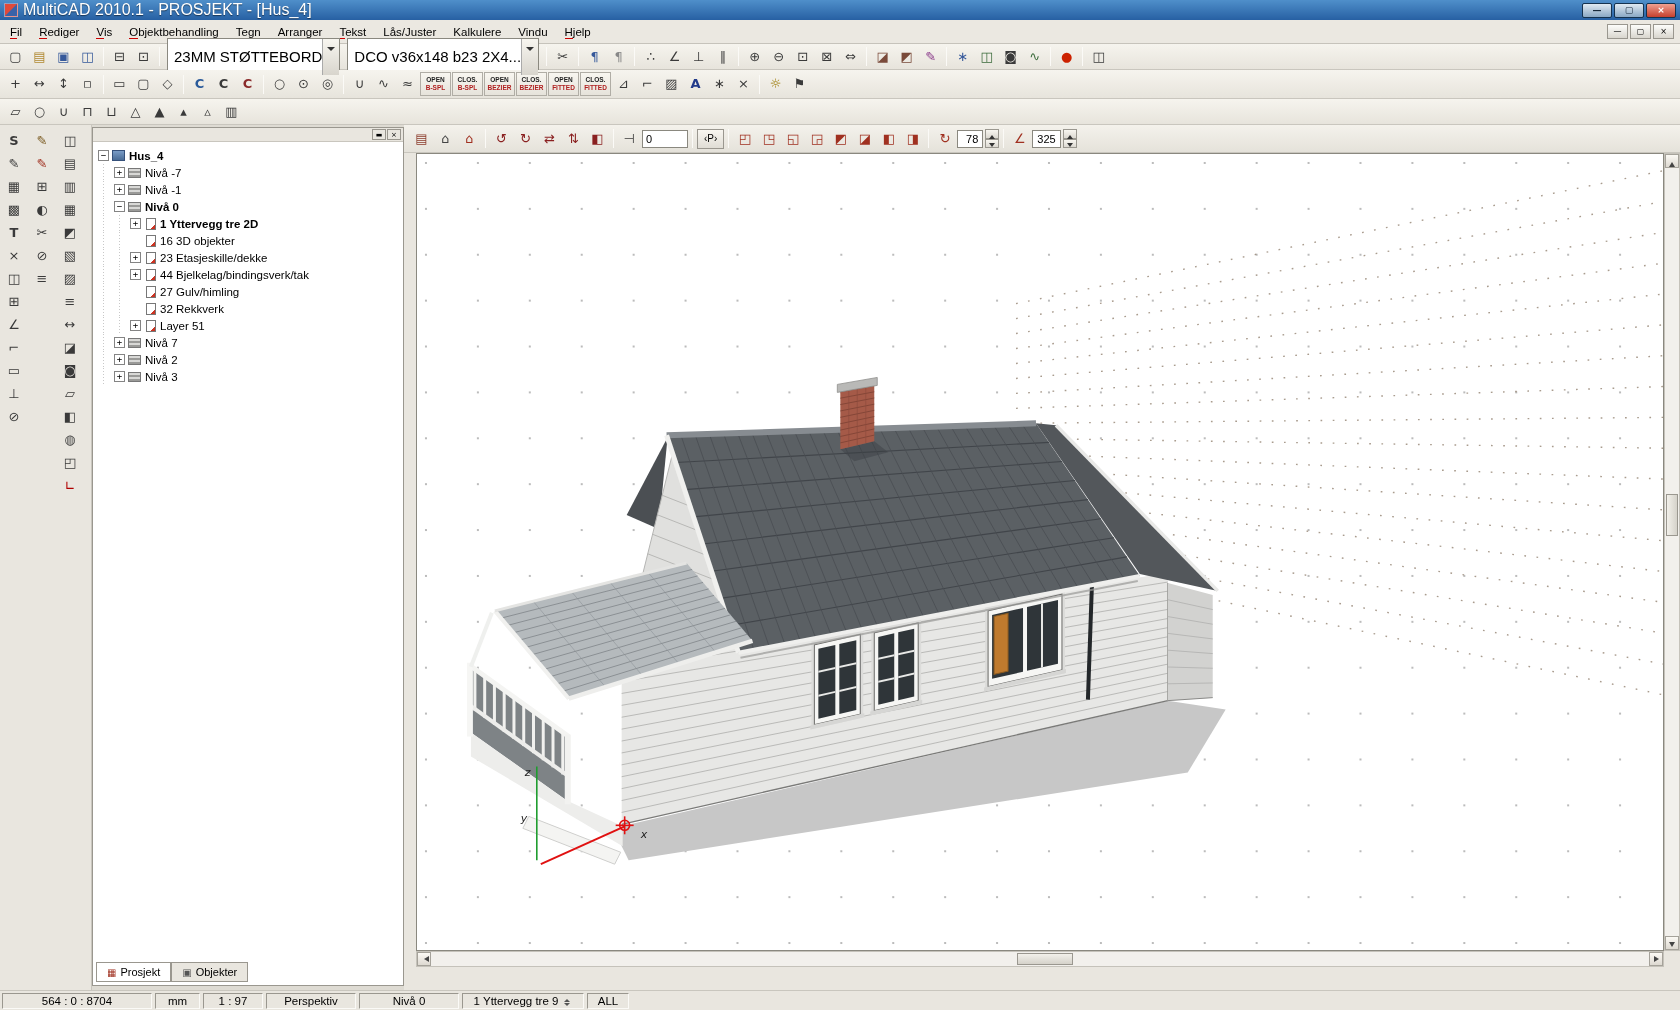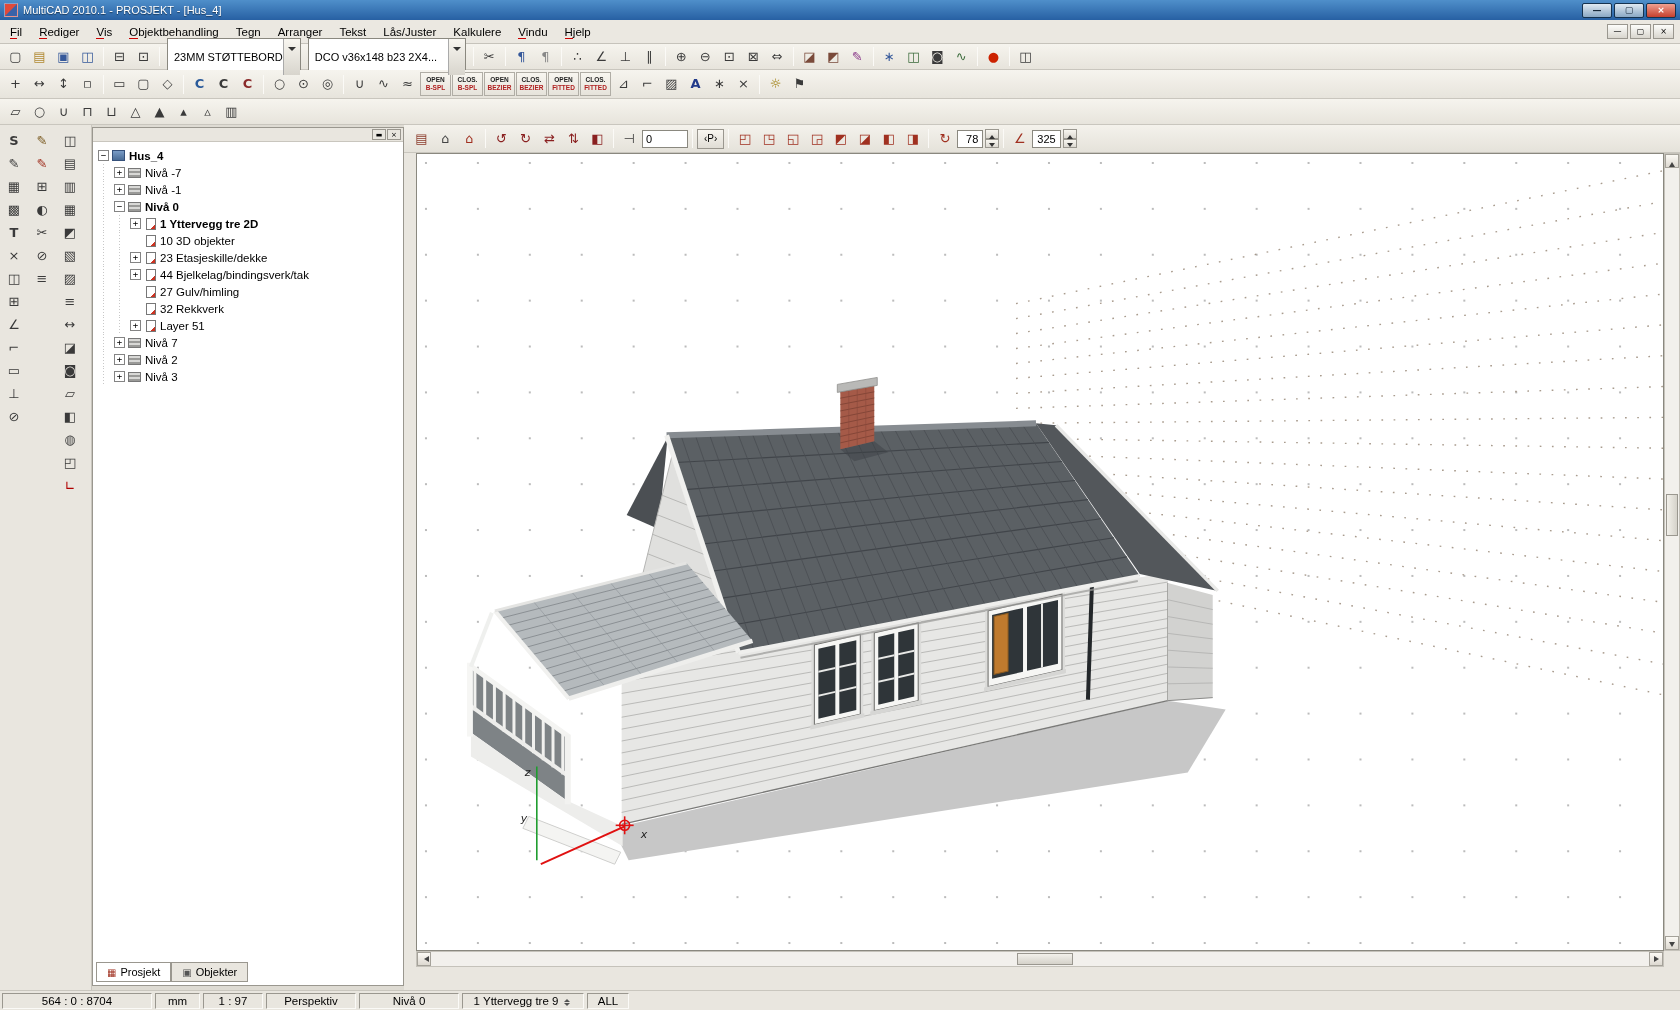--- a/index.html
+++ b/index.html
@@ -3,39 +3,39 @@
 <meta charset="utf-8">
 <style>
   *{box-sizing:border-box;margin:0;padding:0}
   html,body{width:1680px;height:1010px;overflow:hidden}
   body{font-family:"Liberation Sans",sans-serif;background:#e9e6df;user-select:none}
   .window{width:100%;height:100%;display:flex;flex-direction:column}
 
   
   .titlebar{height:20px;background:linear-gradient(#4f8fca,#2760a3);display:flex;align-items:center;gap:5px;padding:0 4px;flex:none}
   .app-icon{width:14px;height:14px;background:linear-gradient(135deg,#e24a3a 0 49%,#3a62a8 51% 100%);border:1px solid rgba(255,255,255,.4);flex:none}
-  .title{color:#fff;font-size:11px;text-shadow:0 1px 1px rgba(0,0,0,.5);white-space:nowrap}
+  .title{color:#fff;font-size:16px;text-shadow:0 1px 1px rgba(0,0,0,.5);white-space:nowrap}
   .wcontrols{margin-left:auto;display:flex;gap:2px}
   .wbtn{width:30px;height:15px;font:bold 9px/13px "DejaVu Sans",sans-serif;color:#123;border:1px solid #15324f;border-radius:2px;background:linear-gradient(#dfe9f2,#8aa8c4);padding:0}
   .wbtn[data-name="close-button"]{background:linear-gradient(#f0a090,#c5402e);color:#fff}
 
   
   .menubar{height:24px;background:#ebe8e1;border-bottom:1px solid #c6c3bb;display:flex;align-items:center;padding:0 2px;flex:none}
   .menu-item{padding:4px 8px;font-size:11.5px;white-space:nowrap}
   .acc{border-bottom:1px solid #c00}
   .doc-controls{margin-left:auto;display:flex;gap:2px;padding-right:4px}
   .docbtn{width:21px;height:15px;font:8px/12px "DejaVu Sans",sans-serif;background:linear-gradient(#fdfdfb,#d9d6ce);border:1px solid #9a978f;padding:0}
 
   
   .toolbar{display:flex;align-items:center;background:linear-gradient(#f6f4ee,#e7e4dc);border-bottom:1px solid #c9c6be;padding:0 4px;gap:1px;flex:none}
   .row1{height:26px}.row2{height:29px}.row3{height:26px}
   .tgroup{display:flex;align-items:center;gap:1px}
   .tbtn{width:23px;height:22px;border:0;background:transparent;font:13px/22px "DejaVu Sans",sans-serif;color:#3a3a3a;padding:0;text-align:center;flex:none}
   .tsep{width:1px;height:19px;background:#b5b2aa;border-right:1px solid #fbfaf7;margin:0 3px;flex:none}
-  .combo{height:38px;min-width:132px;background:#fff;border:1px solid #8a887f;display:flex;align-items:center;font-size:11px;padding-left:6px;margin:0 3px}
+  .combo{height:38px;min-width:132px;background:#fff;border:1px solid #8a887f;display:flex;align-items:center;font-size:15px;padding-left:6px;margin:0 3px}
   .combo.wide{min-width:158px}
   .ctext{flex:1;white-space:nowrap;overflow:hidden}
   .carrow{width:17px;align-self:stretch;background:linear-gradient(#f8f6f0,#d8d5cd);border-left:1px solid #aaa;position:relative;flex:none}
   .carrow::after{content:"";position:absolute;left:4px;top:8px;border:4px solid transparent;border-top-color:#333}
   .splbtn{width:31px;height:24px;border:1px solid #b0ada5;background:linear-gradient(#f8f6f0,#e6e3db);padding:1px 0;display:flex;flex-direction:column;justify-content:center;text-align:center;flex:none}
   .splbtn .l1{font-size:6.5px;line-height:8px;color:#222;font-weight:bold}
   .splbtn .l2{font-size:6.5px;line-height:8px;color:#b02020;font-weight:bold}
 
   
   .workspace{position:relative;height:865px;background:#dedbd3;display:flex;flex:none}
@@ -348,21 +348,21 @@
             <span class="tree-indent"></span>
             <span class="tree-exp" data-name="tree-expander-icon">+</span>
             <span class="tree-ic ic-layer" data-name="layer-icon"></span>
             <span class="tree-label bold" data-name="tree-node-label">1 Yttervegg tre 2D</span>
           </div>
           <div class="tree-row" data-name="tree-node">
             <span class="tree-indent"></span>
             <span class="tree-indent"></span>
             <span class="tree-exp noexp" data-name="tree-expander-icon"></span>
             <span class="tree-ic ic-layer" data-name="layer-icon"></span>
-            <span class="tree-label" data-name="tree-node-label">10 3D objekter</span>
+            <span class="tree-label" data-name="tree-node-label">16 3D objekter</span>
           </div>
           <div class="tree-row" data-name="tree-node">
             <span class="tree-indent"></span>
             <span class="tree-indent"></span>
             <span class="tree-exp" data-name="tree-expander-icon">+</span>
             <span class="tree-ic ic-layer" data-name="layer-icon"></span>
             <span class="tree-label" data-name="tree-node-label">23 Etasjeskille/dekke</span>
           </div>
           <div class="tree-row" data-name="tree-node">
             <span class="tree-indent"></span>

